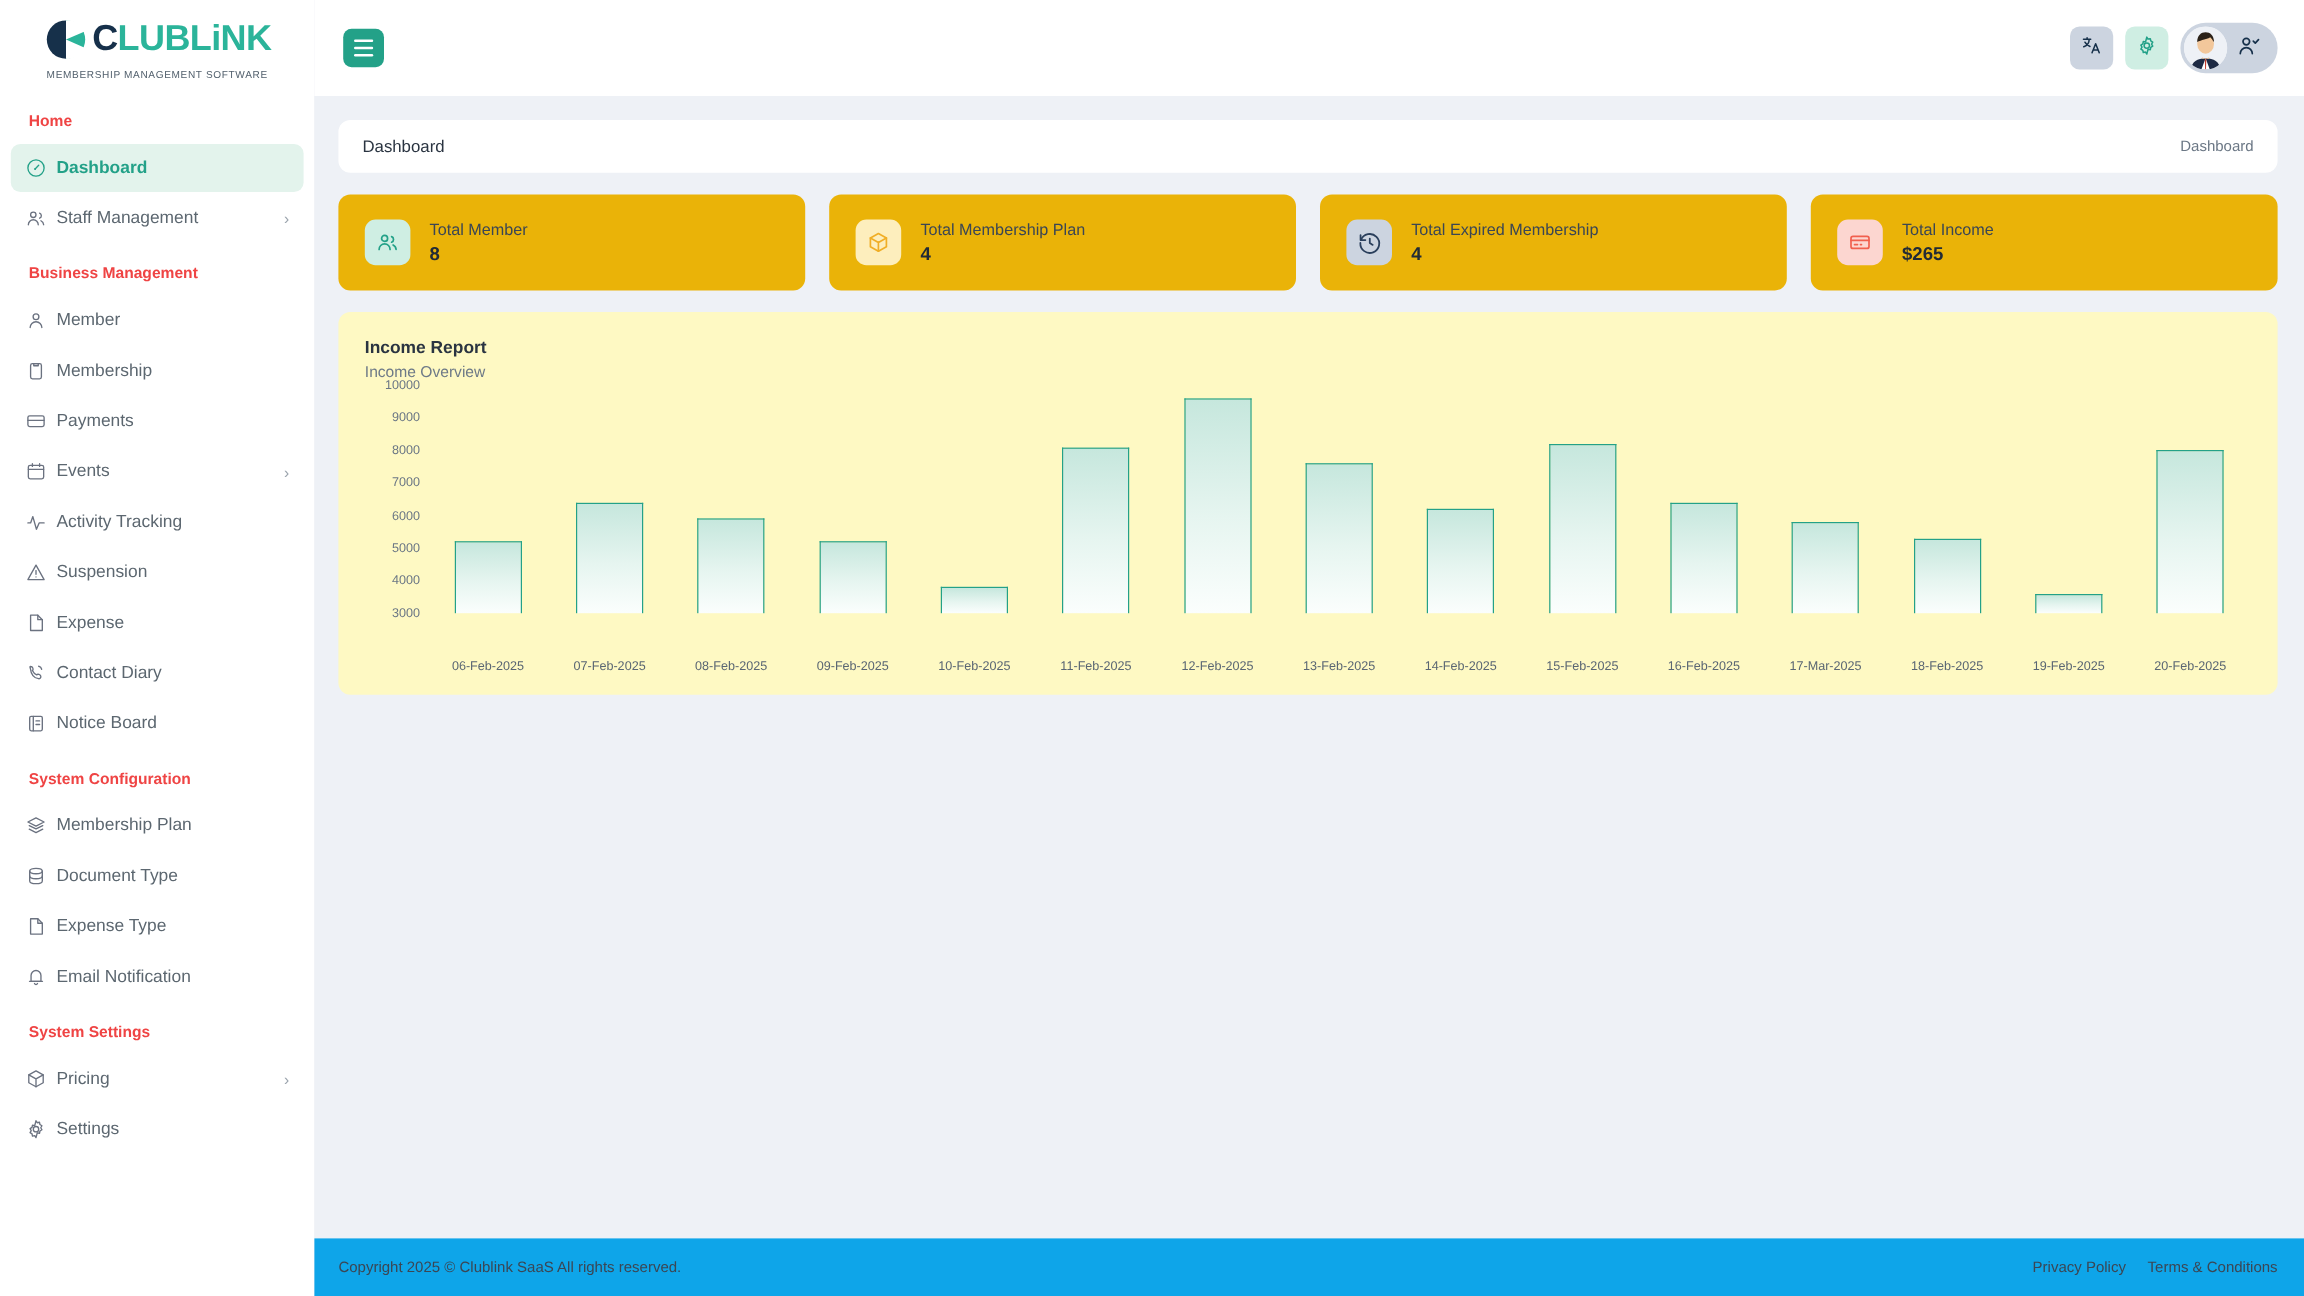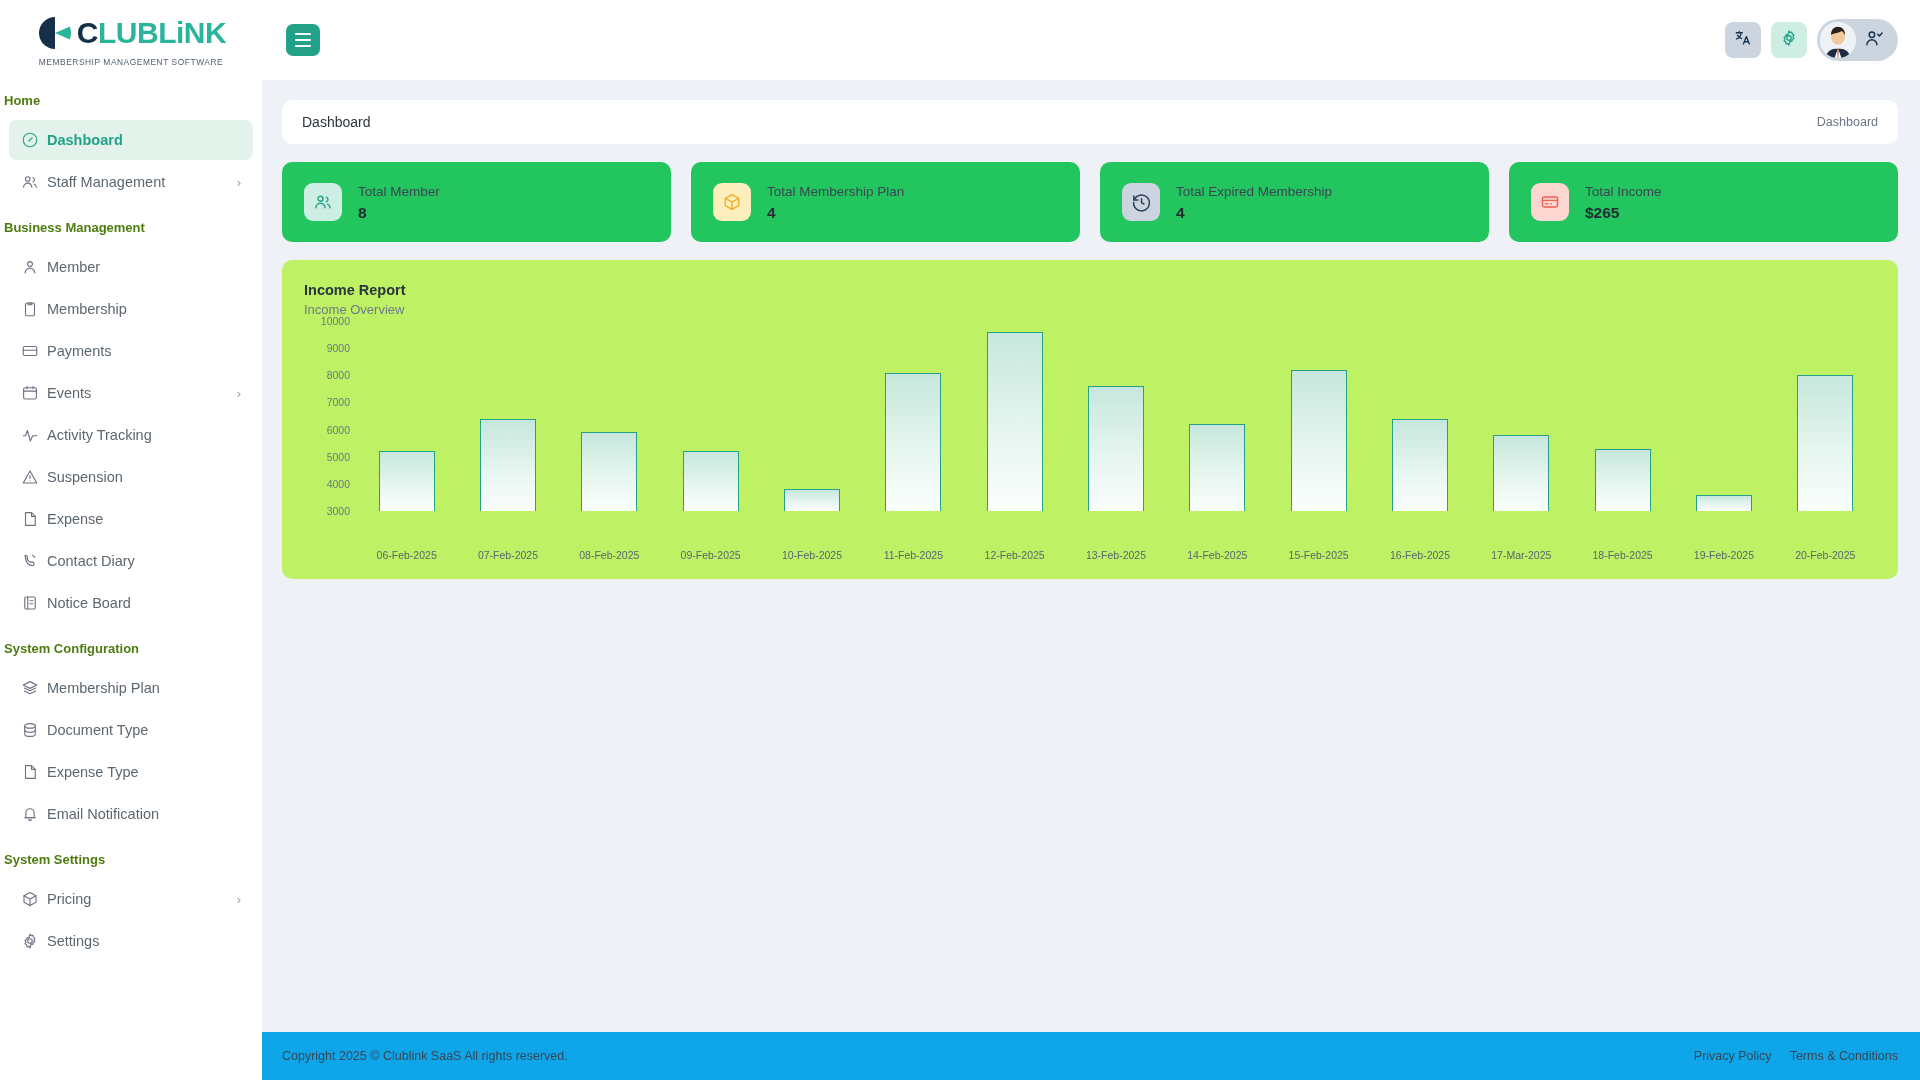--- a/index.html
+++ b/index.html
@@ -23,22 +23,22 @@
     font-size: 30px; font-weight: bold; letter-spacing: -0.5px;
     color: #2bb49a; line-height: 1;
   }
   .logo-text .dark { color: #16304a; }
   .logo-sub {
     font-size: 8.4px; letter-spacing: 0.55px; color: #52606d;
     margin-top: 5px; font-weight: 500;
   }
 
   .nav-section {
-    font-size: 13px; font-weight: bold; color: #4d7c0f;
-    padding: 16px 0 10px 4px;
+    font-size: 13px; font-weight: bold; color: #ef4444;
+    padding: 16px 0 10px 24px;
   }
   .nav-item {
     display: flex; align-items: center; height: 40px;
     margin: 2px 9px; padding: 0 12px; border-radius: 8px;
     color: #5c6770; font-size: 14.5px; cursor: pointer; position: relative;
   }
   .nav-item .nic { width: 26px; flex: 0 0 26px; display: flex; align-items: center; justify-content: flex-start; }
   .nav-item .nlbl { flex: 1; }
   .nav-item.active { background: #e3f3ec; color: #23a188; font-weight: 600; }
   .nav-item.active svg { stroke: #23a188; }
@@ -77,31 +77,31 @@
 
   .crumbbar {
     background: #fff; border-radius: 10px; height: 44px;
     display: flex; align-items: center; padding: 0 20px; margin-bottom: 18px;
   }
   .crumb-title { font-size: 14px; color: #2a3441; }
   .crumb-right { margin-left: auto; font-size: 12.5px; color: #6b7785; }
 
   .stats { display: flex; gap: 20px; margin-bottom: 18px; }
   .stat-card {
-    flex: 1; background: #22c55e; border-radius: 10px; height: 80px;
+    flex: 1; background: #eab308; border-radius: 10px; height: 80px;
     display: flex; align-items: center; padding: 0 22px; gap: 16px;
   }
   .stat-ic {
     width: 38px; height: 38px; border-radius: 9px; flex: 0 0 38px;
     display: flex; align-items: center; justify-content: center;
   }
   .stat-label { font-size: 13.5px; color: #3b4654; line-height: 1.5; }
   .stat-val { font-size: 15.5px; font-weight: bold; color: #222b36; margin-top: 2px; }
 
-  .chart-card { background: #bef264; border-radius: 10px; padding: 22px 22px 18px 22px; }
+  .chart-card { background: #fef9c3; border-radius: 10px; padding: 22px 22px 18px 22px; }
   .chart-title { font-size: 14.5px; font-weight: bold; color: #2a3441; }
   .chart-sub { font-size: 13px; color: #6e7a87; margin-top: 4px; }
 
   .plot { position: relative; height: 220px; margin-top: 4px; display: flex; }
   .yaxis {
     width: 52px; flex: 0 0 52px; position: relative; height: 190px;
   }
   .ytick {
     position: absolute; right: 6px; font-size: 10.5px; color: #6b7785;
     transform: translateY(-50%); white-space: nowrap;

